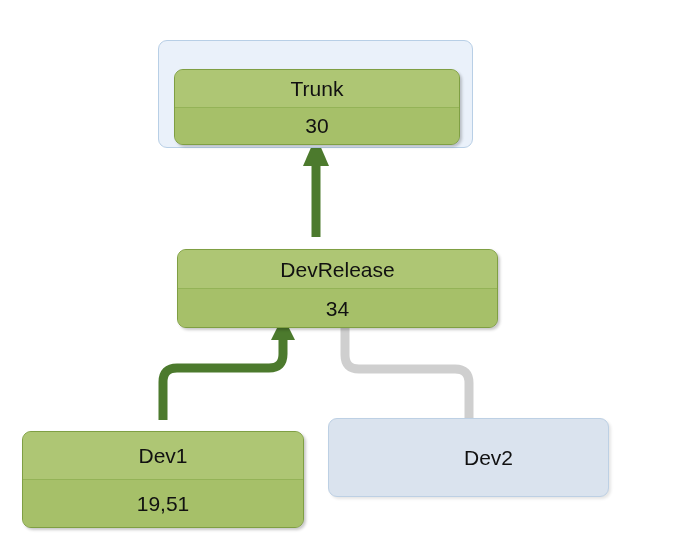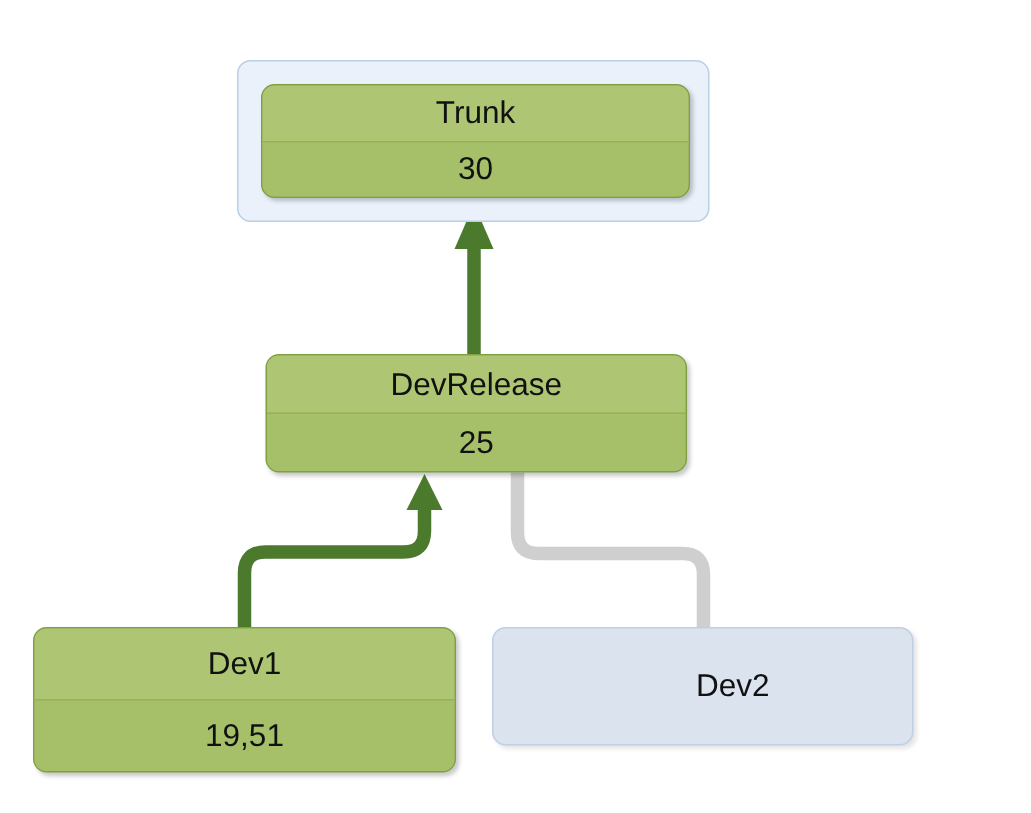--- a/index.html
+++ b/index.html
@@ -56,20 +56,21 @@
     display: flex;
     flex-direction: column;
     overflow: hidden;
   }
 
   .node-green {
     background: linear-gradient(to bottom, #aac munched);
     background: #a9c46c;
     border: 1px solid #7f9f43;
     box-shadow: 2px 2px 3px rgba(0,0,0,0.22);
+    margin-top: 13px;
   }
   
   .node-green .node-title-row {
     background: #aec674;
   }
   .node-green .node-value-row {
     background: #a6c069;
   }
 
   .node-blue {
@@ -98,21 +99,21 @@
     flex: 1 1 100%;
     padding-left: 40px;
   }
   .node-blue .node-title-row {
     background: transparent;
     color: #111111;
   }
 
   
   #node-trunk      { left: 174px; top: 56px;  width: 286px; height: 76px; }
-  #node-devrelease { left: 177px; top: 236px; width: 281px; height: 79px; }
+  #node-devrelease { left: 177px; top: 236px; width: 321px; height: 79px; }
   #node-dev1       { left: 22px;  top: 418px; width: 282px; height: 97px; }
   #node-dev2       { left: 328px; top: 418px; width: 281px; height: 79px; }
 </style>
 </head>
 <body>
 
 <div id="diagram-canvas">
 
   <svg id="connector-layer" viewBox="0 0 687 542" width="687" height="542" xmlns="http://www.w3.org/2000/svg">
 
@@ -127,21 +128,21 @@
 
   <div class="trunk-container"></div>
 
   <div id="node-trunk" class="node node-green">
     <div class="node-title-row">Trunk</div>
     <div class="node-value-row">30</div>
   </div>
 
   <div id="node-devrelease" class="node node-green">
     <div class="node-title-row">DevRelease</div>
-    <div class="node-value-row">25</div>
+    <div class="node-value-row">34</div>
   </div>
 
   <div id="node-dev1" class="node node-green">
     <div class="node-title-row">Dev1</div>
     <div class="node-value-row">19,51</div>
   </div>
 
   <div id="node-dev2" class="node node-blue node-single">
     <div class="node-title-row">Dev2</div>
   </div>

